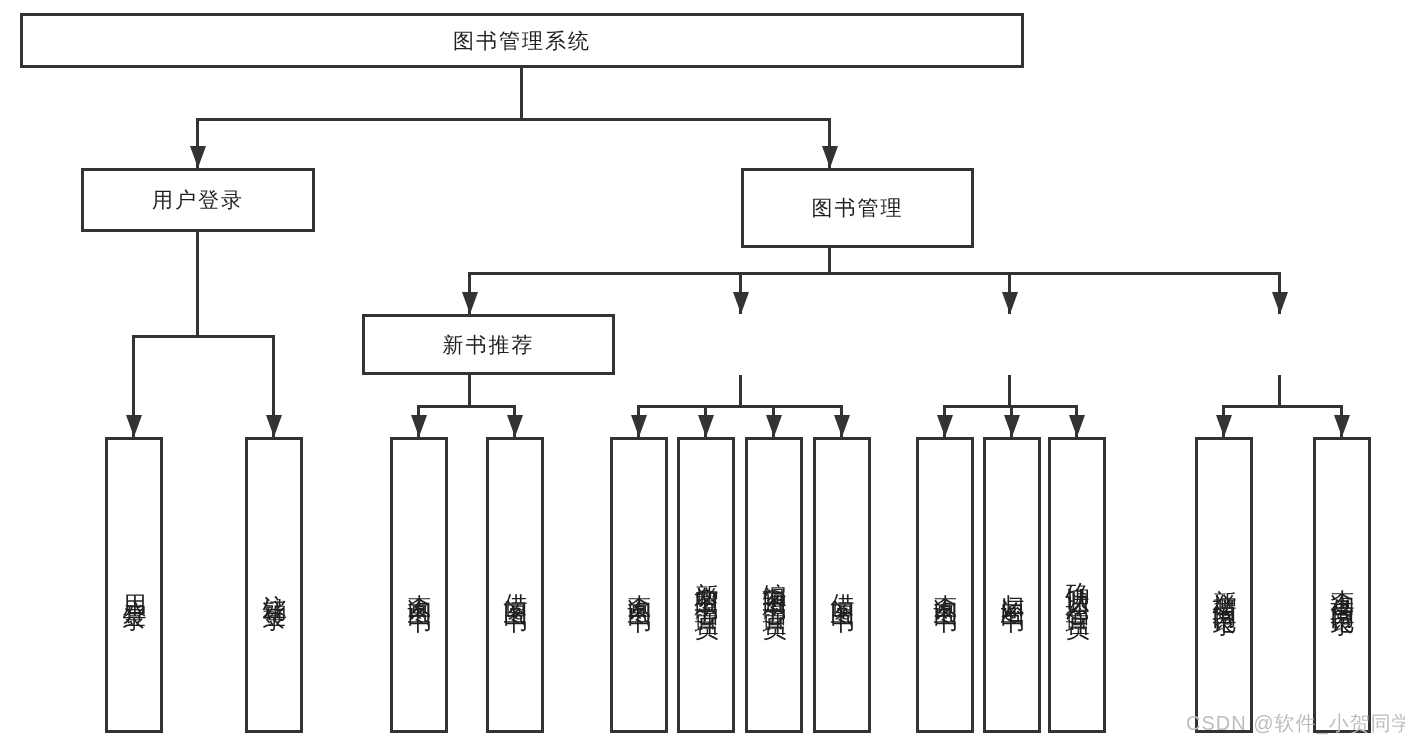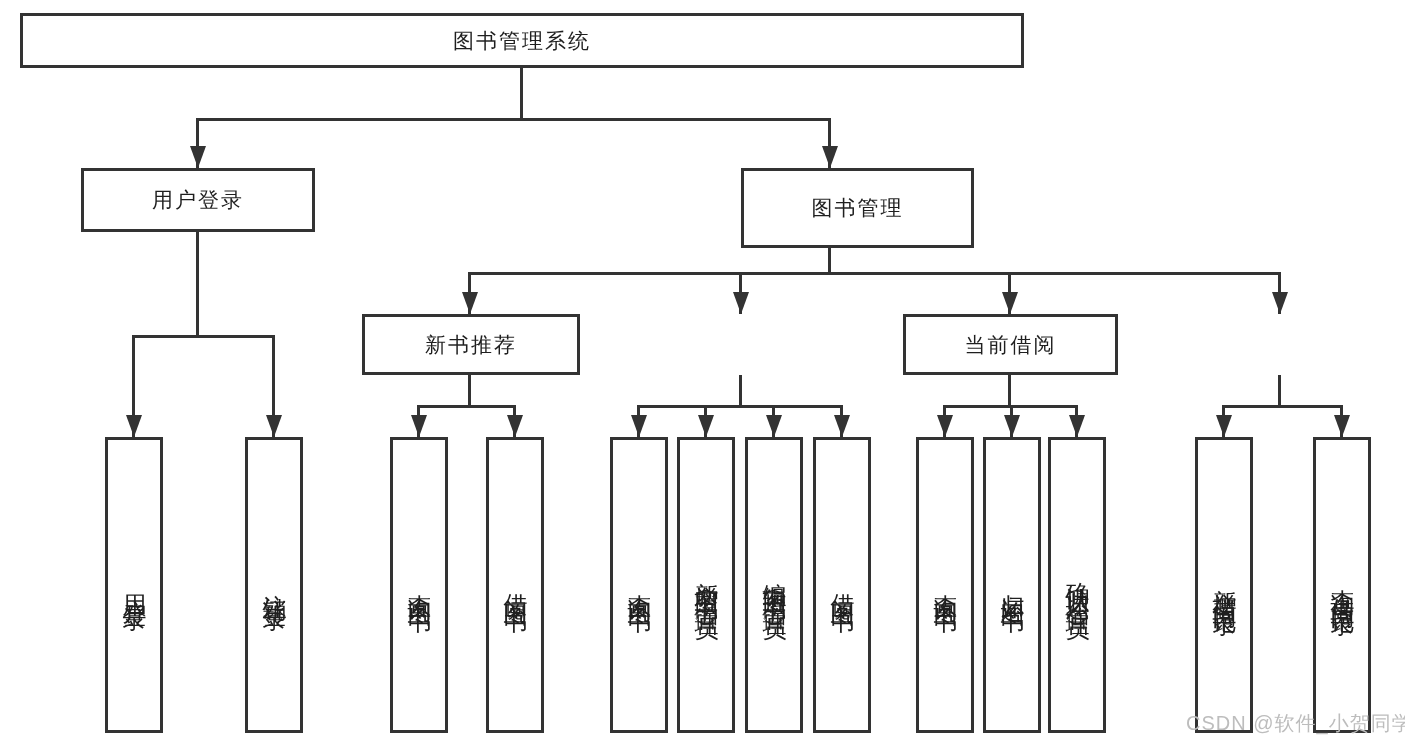--- a/index.html
+++ b/index.html
@@ -41,28 +41,25 @@
   </div>
 
   <div class="box" style="left:81px;top:168px;width:234px;height:64px;">
     <span class="hlabel">用户登录</span>
   </div>
 
   <div class="box" style="left:741px;top:168px;width:233px;height:80px;">
     <span class="hlabel">图书管理</span>
   </div>
 
-  <div class="box" style="left:362px;top:314px;width:218px;height:61px;text-align:center;">
+  <div class="box" style="left:362px;top:314px;width:253px;height:61px;text-align:center;">
     <span class="hlabel">新书推荐</span>
   </div>
 
 
-  <div class="box" style="left:903px;top:314px;width:215px;height:61px;">
-    <span class="hlabel">当前借阅</span>
-  </div>
 
 
   <div class="box" style="left:105px;top:437px;width:58px;height:296px;">
     <span class="vtext">用户登录</span>
   </div>
   <div class="box" style="left:245px;top:437px;width:58px;height:296px;">
     <span class="vtext">注销登录</span>
   </div>
 
   <div class="box" style="left:390px;top:437px;width:58px;height:296px;">

